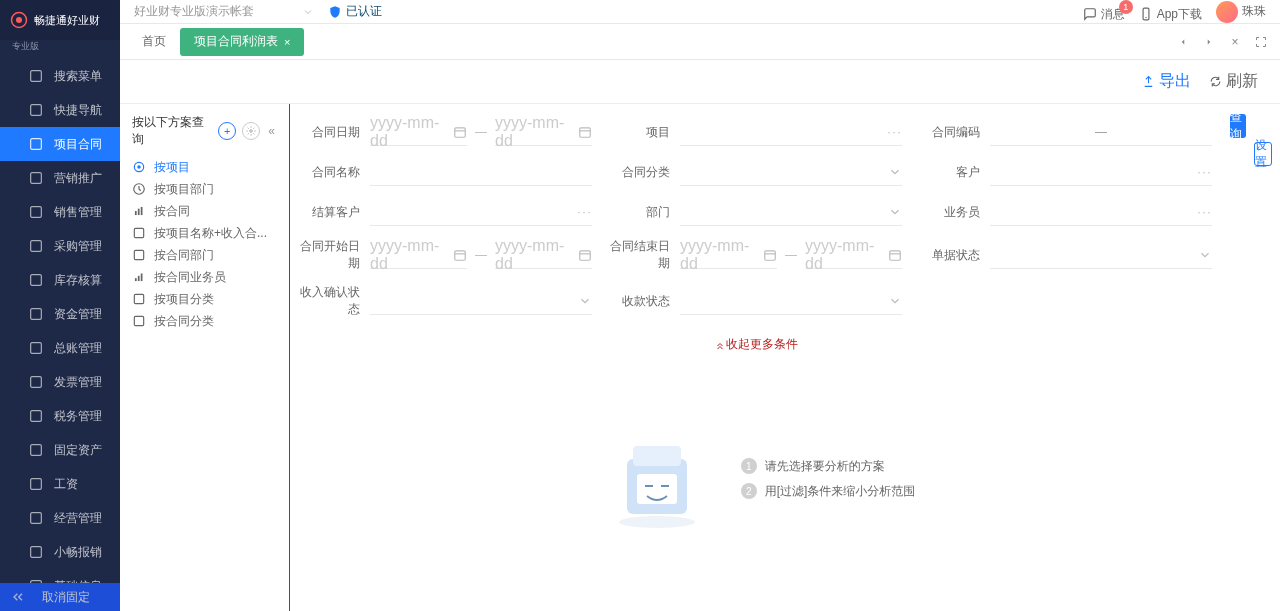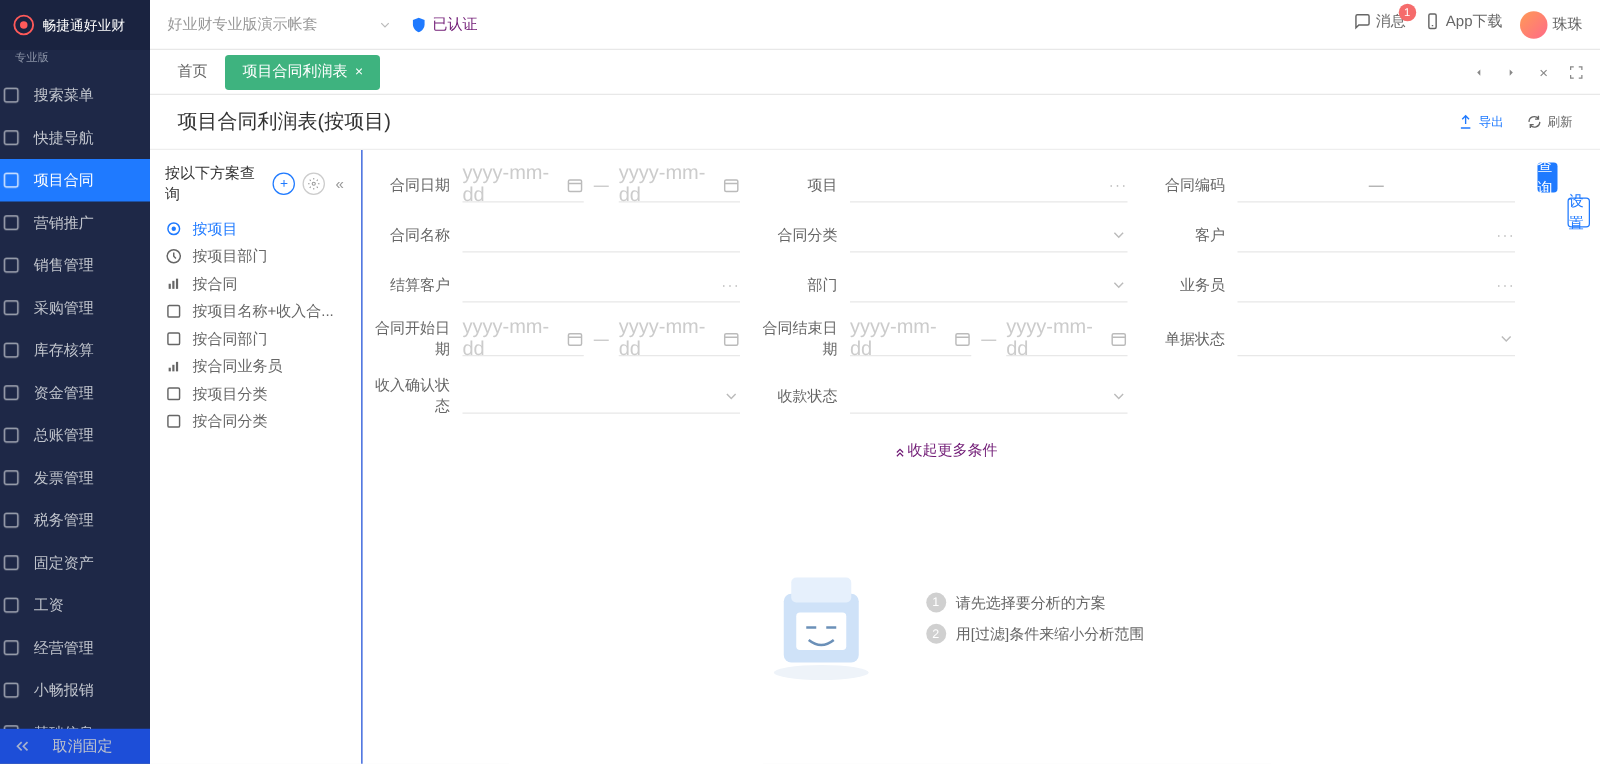--- a/index.html
+++ b/index.html
@@ -7,52 +7,52 @@
     
     .app { display: flex; height: 611px; }
     
     
     .sidebar { width: 120px; background: #1e2847; color: #c0c4cc; display: flex; flex-direction: column; }
     .logo { height: 40px; display: flex; align-items: center; padding: 0 10px; gap: 6px; background: #1a2340; }
     .logo-icon { width: 18px; height: 18px; }
     .logo-text { font-size: 11px; color: #fff; }
     .logo-sub { font-size: 9px; color: #8a92a5; padding: 0 12px 6px; }
     .nav { flex: 1; overflow-y: auto; }
-    .nav-item { display: flex; align-items: center; height: 34px; padding: 0 1px; gap: 10px; cursor: pointer; text-align: center; }
+    .nav-item { display: flex; align-items: center; height: 34px; padding: 0 28px; gap: 10px; cursor: pointer; text-align: center; }
     .nav-item.active { background: #1f7aff; color: #fff; }
     .nav-icon { width: 16px; height: 16px; flex-shrink: 0; opacity: 0.85; }
     .nav-label { font-size: 12px; white-space: nowrap; }
     .pin-bar { height: 28px; background: #1d4ed8; display: flex; align-items: center; padding: 0 10px; gap: 16px; cursor: pointer; }
     
     
     .main { flex: 1; display: flex; flex-direction: column; background: #fff; min-width: 0; }
     
     
-    .topbar { height: 40px; border-bottom: 1px solid #e8e8e8; display: flex; align-items: center; padding: 0 14px; gap: 14px; }
+    .topbar { height: 24px; border-bottom: 1px solid #e8e8e8; display: flex; align-items: center; padding: 0 14px; gap: 14px; }
     .account-sel { color: #999; font-size: 12px; flex: 0 0 180px; display: flex; align-items: center; justify-content: space-between; }
-    .verified { display: flex; align-items: center; gap: 4px; color: #701a75; font-size: 12px; }
-    .top-right { margin-left: auto; display: flex; align-items: flex-start; gap: 14px; }
+    .verified { display: flex; align-items: center; gap: 4px; color: #0c4a6e; font-size: 12px; }
+    .top-right { margin-left: auto; display: flex; align-items: flex-end; gap: 14px; }
     .top-btn { display: flex; align-items: center; gap: 4px; cursor: pointer; color: #666; position: relative; }
     .badge { position: absolute; top: -6px; right: -8px; background: #f56c6c; color: #fff; border-radius: 7px; min-width: 14px; height: 14px; font-size: 9px; display: flex; align-items: center; justify-content: center; padding: 0 3px; }
     .avatar { width: 22px; height: 22px; border-radius: 50%; background: linear-gradient(135deg,#ff9a56,#ff6a88); }
     
     
     .tabbar { height: 36px; border-bottom: 1px solid #e8e8e8; display: flex; align-items: center; padding: 0 8px; }
     .tab { padding: 0 14px; height: 28px; display: flex; align-items: center; gap: 6px; cursor: pointer; border-radius: 3px; font-size: 12px; }
     .tab.home { color: #666; }
     .tab.active { background: #3eb37f; color: #fff; }
     .tab-close { font-size: 11px; }
     .tabbar-right { margin-left: auto; display: flex; gap: 4px; }
     .tabbar-btn { width: 22px; height: 22px; display: flex; align-items: center; justify-content: center; cursor: pointer; color: #888; border: 1px solid transparent; }
     
     
     .page-header { height: 44px; padding: 0 22px; display: flex; align-items: center; border-bottom: 1px solid #eee; }
     .page-title { font-size: 16px; color: #333; }
     .header-actions { margin-left: auto; display: flex; gap: 18px; }
-    .hdr-link { display: flex; align-items: center; gap: 4px; color: #1f7aff; cursor: pointer; font-size: 10px; }
+    .hdr-link { display: flex; align-items: center; gap: 4px; color: #1f7aff; cursor: pointer; font-size: 16px; }
     .hdr-link.gray { color: #666; }
     
     
     .content { flex: 1; display: flex; min-height: 0; }
     
     
     .scheme-panel { width: 170px; border-right: 1px solid #1d4ed8; padding: 10px 6px; }
     .scheme-hdr { display: flex; align-items: center; gap: 6px; padding: 0 6px 8px; }
     .scheme-title { font-size: 12px; color: #333; font-weight: 500; flex: 1; }
     .round-btn { width: 18px; height: 18px; border: 1px solid #1f7aff; border-radius: 50%; display: flex; align-items: center; justify-content: center; color: #1f7aff; font-size: 11px; cursor: pointer; }
@@ -72,21 +72,21 @@
     .field-label { width: 70px; text-align: right; padding-right: 10px; color: #666; font-size: 12px; }
     .field-ctrl { flex: 1; height: 28px; border-bottom: 1px solid #e8e8e8; display: flex; align-items: center; position: relative; }
     .date-input { flex: 1; color: #ccc; font-size: 16px; }
     .date-sep { padding: 0 8px; color: #bbb; }
     .cal-icon { width: 14px; height: 14px; color: #bbb; }
     .drop-icon { margin-left: auto; color: #bbb; width: 14px; height: 14px; }
     .ellipsis-icon { margin-left: auto; color: #bbb; letter-spacing: 1px; font-size: 12px; }
     .dash-center { flex: 1; text-align: center; color: #999; }
     
     .collapse-row { text-align: center; padding: 18px 0 10px; }
-    .collapse-link { display: inline-flex; align-items: center; gap: 0; color: #701a75; cursor: pointer; font-size: 12px; }
+    .collapse-link { display: inline-flex; align-items: center; gap: 0; color: #b91c1c; cursor: pointer; font-size: 12px; }
     
     
     .action-col { width: 58px; padding: 10px 8px; display: flex; gap: 8px; }
     .btn { height: 24px; border-radius: 3px; display: flex; align-items: center; justify-content: center; font-size: 12px; cursor: pointer; }
     .btn-primary { background: #1f7aff; color: #fff; }
     .btn-default { border: 1px solid #1f7aff; color: #1f7aff; background: #fff; margin-top: 28px; }
     
     
     .empty-area { margin-top: 60px; display: flex; align-items: center; justify-content: center; gap: 24px; }
     .empty-illus { width: 120px; height: 110px; }
@@ -272,21 +272,20 @@
         <div class="tabbar-btn">×</div>
         <div class="tabbar-btn">
             <svg width="12" height="12" viewBox="0 0 24 24" fill="none" stroke="currentColor" stroke-width="2">
               <path d="M3 8V3h5M21 8V3h-5M3 16v5h5M21 16v5h-5"></path>
             </svg>
           </div>
       </div>
     </div>
 
     <div class="page-header">
-      <div class="page-title">项目合同利润表(按项目)</div>
       <div class="header-actions">
         <div class="hdr-link">
           <svg width="13" height="13" viewBox="0 0 24 24" fill="none" stroke="currentColor" stroke-width="2">
               <path d="M12 3v12M7 8l5-5 5 5M5 21h14"></path>
             </svg>
           <span>导出</span>
         </div>
         <div class="hdr-link gray">
           <svg width="13" height="13" viewBox="0 0 24 24" fill="none" stroke="currentColor" stroke-width="2">
               <path d="M4 12a8 8 0 0 1 14-5M20 12a8 8 0 0 1-14 5M18 3v5h-5M6 21v-5h5"></path>

